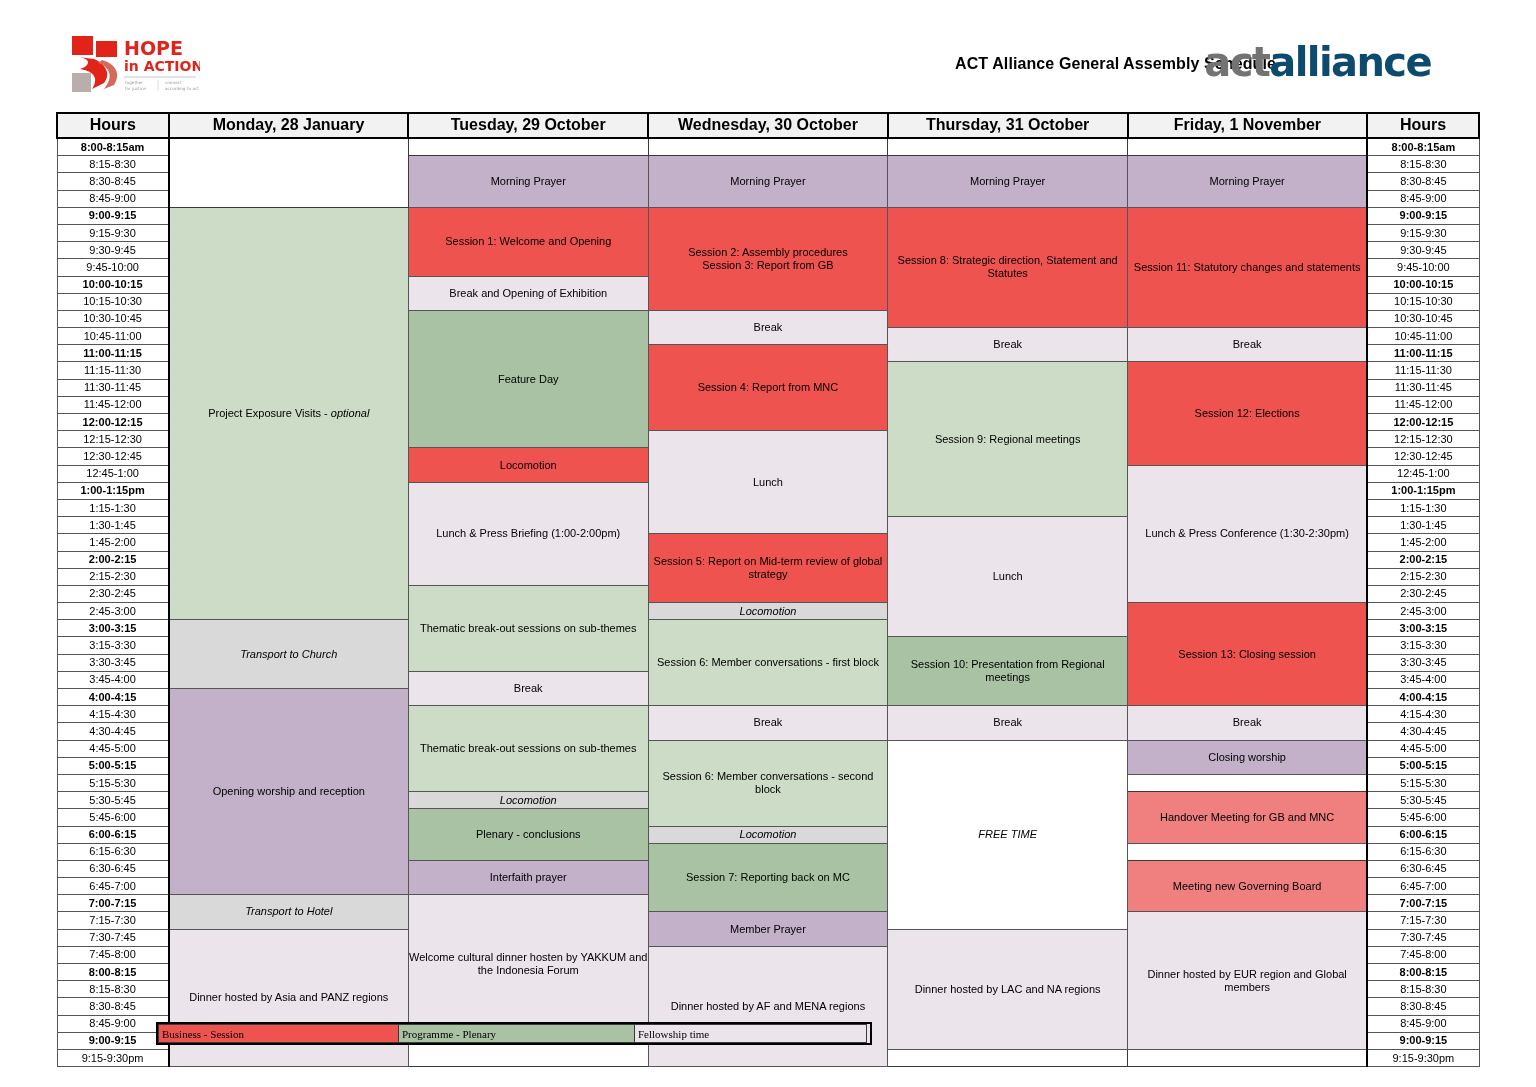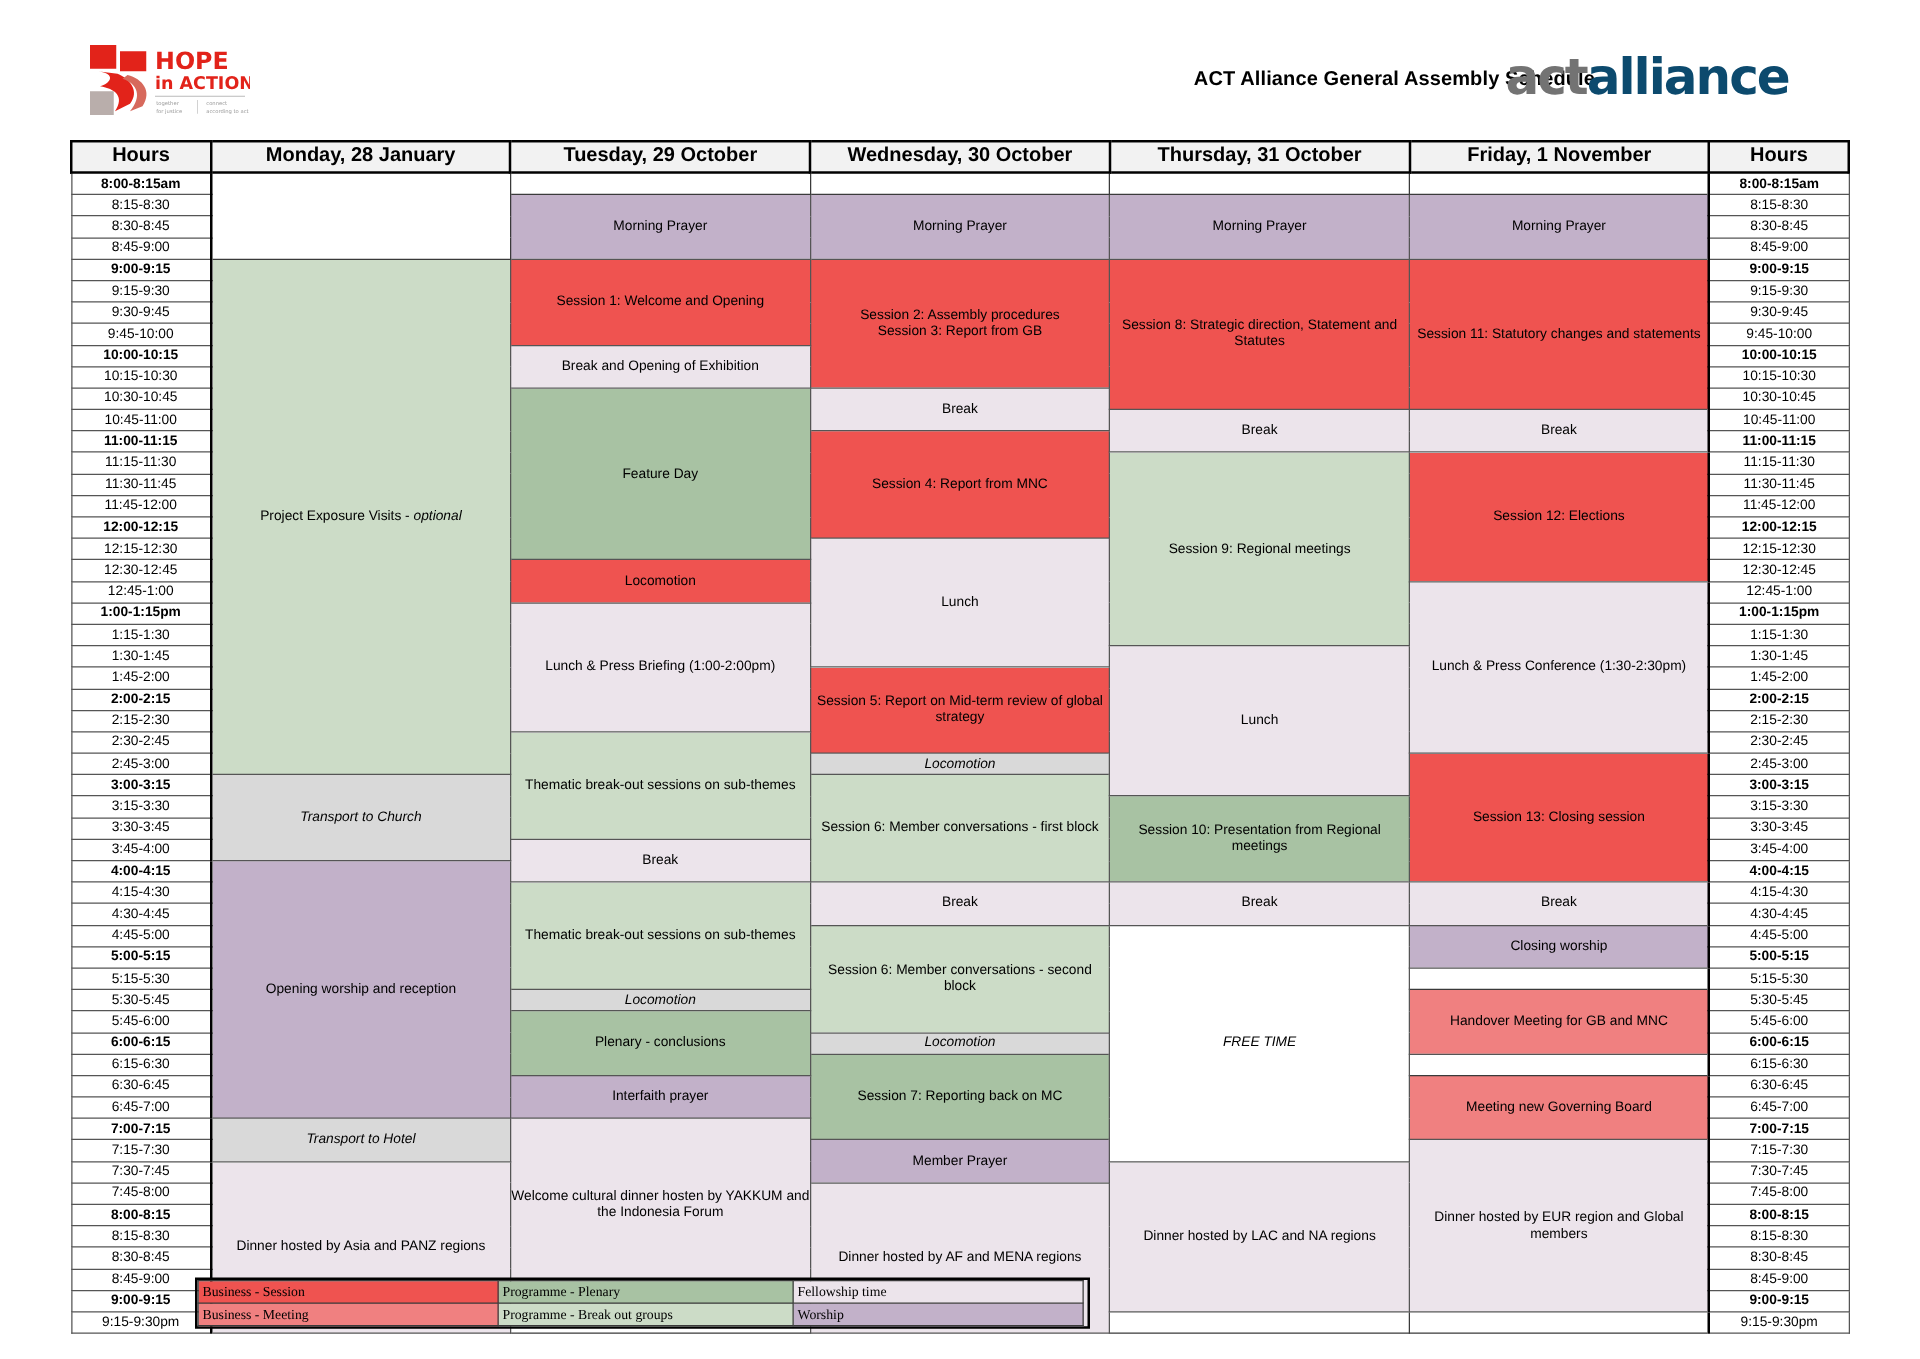--- a/index.html
+++ b/index.html
@@ -582,22 +582,17 @@
           <col class="l1">
           <col class="l2">
           <col class="l3">
         </colgroup>
       <tbody id="legend-body">
           <tr>
             <td class="cat-business-session">Business - Session</td>
             <td class="cat-programme-plenary">Programme - Plenary</td>
             <td class="cat-fellowship">Fellowship time</td>
           </tr>
-          <tr>
-            <td class="cat-business-meeting">Business - Meeting</td>
-            <td class="cat-programme-breakout">Programme - Break out groups</td>
-            <td class="cat-worship">Worship</td>
-          </tr>
         </tbody>
     </table>
   </div>
 
 </div>
 
 </body></html>

